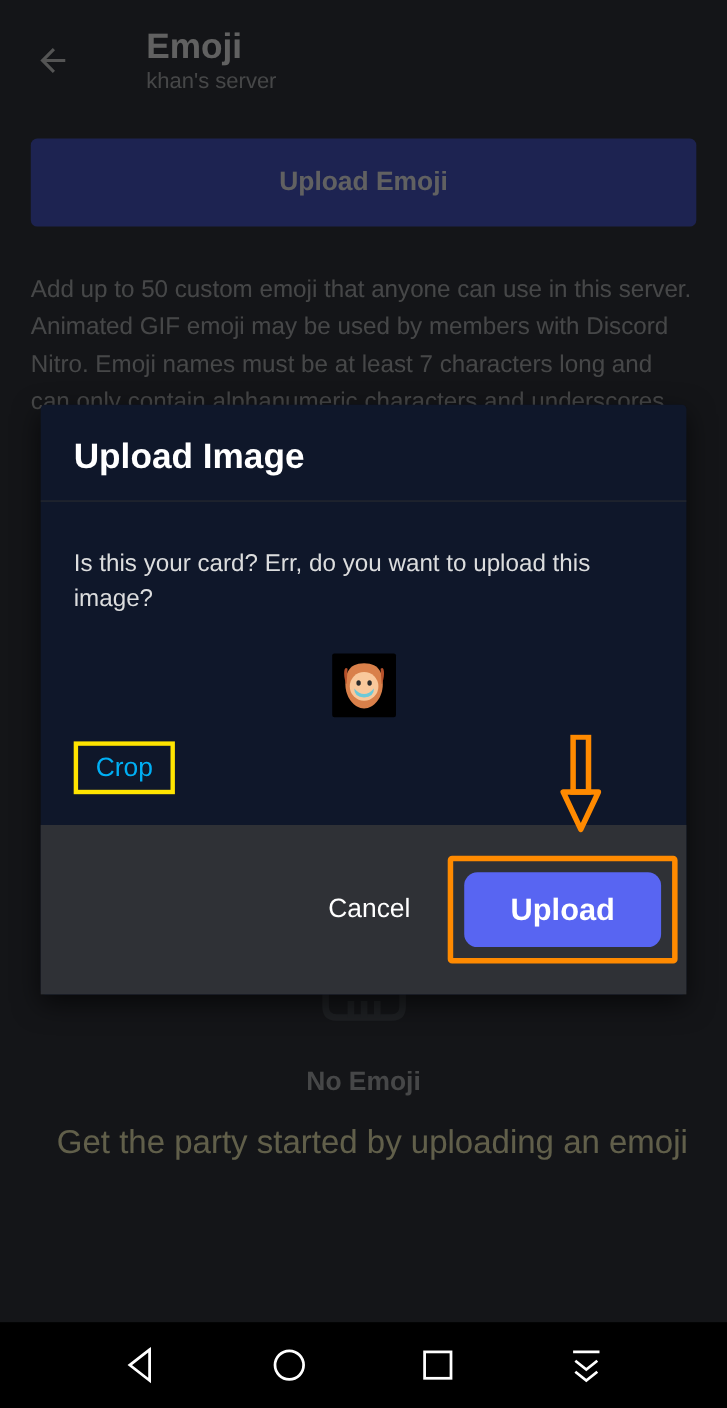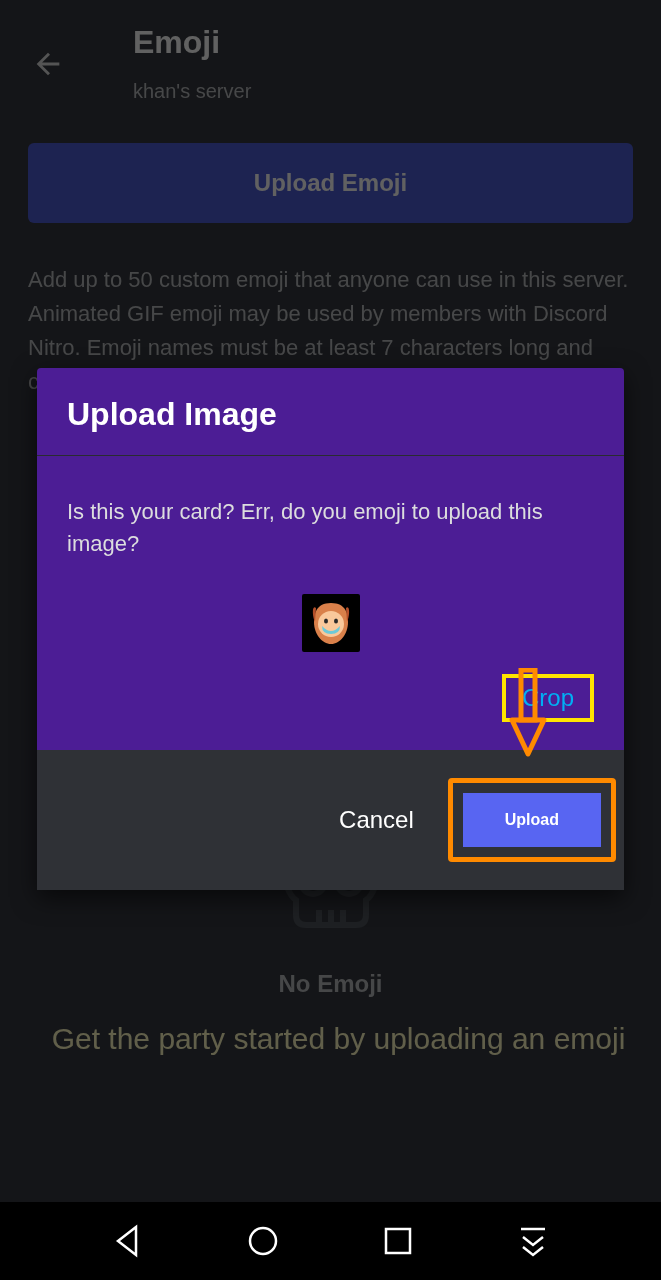--- a/index.html
+++ b/index.html
@@ -38,21 +38,21 @@
   }
   .back-arrow svg { width: 34px; height: 34px; fill: #dcddde; }
   .bg-title {
     font-size: 32px;
     font-weight: 700;
     color: #fff;
   }
   .bg-subtitle {
     font-size: 20px;
     color: #b9bbbe;
-    margin-top: 19px;
+    margin-top: 2px;
   }
 
   .upload-emoji-btn {
     margin: 30px 28px 0 28px;
     background: #4e5cd6;
     border-radius: 6px;
     height: 80px;
     display: flex;
     align-items: center;
     justify-content: center;
@@ -91,21 +91,21 @@
     padding-left: 16px;
   }
 
   
   .modal {
     position: absolute;
     z-index: 10;
     left: 37px;
     right: 37px;
     top: 368px;
-    background: #4c1d95;
+    background: #0f172a;
     border-radius: 4px;
     box-shadow: 0 8px 24px rgba(0,0,0,0.6);
   }
   .modal-header {
     padding: 28px 30px 22px 30px;
   }
   .modal-title {
     font-size: 32px;
     font-weight: 800;
     color: #fff;
@@ -129,21 +129,21 @@
     margin-bottom: 22px;
   }
   .preview-img {
     width: 58px; height: 58px;
     background: #000;
     display: inline-flex;
     align-items: center;
     justify-content: center;
     border-radius: 2px;
   }
-  .crop-wrap { text-align: right; }
+  .crop-wrap { text-align: left; }
   .crop-link {
     display: inline-block;
     color: #00aff4;
     font-size: 24px;
     padding: 6px 16px;
     border: 4px solid #ffe400;
   }
 
   .modal-footer {
     background: #2f3136;
@@ -163,25 +163,25 @@
     cursor: pointer;
   }
   .upload-btn-outline {
     border: 5px solid #ff8a00;
     padding: 10px;
     border-radius: 4px;
   }
   .upload-btn {
     background: #5865f2;
     color: #fff;
-    font-size: 16px;
+    font-size: 28px;
     font-weight: 600;
     border: none;
     padding: 18px 42px;
-    border-radius: 0;
+    border-radius: 12px;
     cursor: pointer;
   }
 
   
   .anno-arrow {
     position: absolute;
     z-index: 20;
     left: 508px;
     top: 668px;
     width: 40px;
@@ -249,21 +249,21 @@
 </div>
 
 <div class="dim-overlay"></div>
 
 <div class="modal">
   <div class="modal-header">
     <div class="modal-title">Upload Image</div>
   </div>
   <hr class="modal-divider">
   <div class="modal-body">
-    <div class="modal-text">Is this your card? Err, do you emoji to upload this image?</div>
+    <div class="modal-text">Is this your card? Err, do you want to upload this image?</div>
 
     <div class="preview-wrap">
       <div class="preview-img">
         <svg class="face-svg" viewBox="0 0 46 46">
           <path d="M23 3 C8 3 6 14 6 22 C6 34 14 44 23 44 C32 44 40 34 40 22 C40 14 38 3 23 3 Z" fill="#d9804a"></path>
           <path d="M8 8 C4 4 4 16 7 22 Z M38 8 C42 4 42 16 39 22 Z" fill="#b5502a"></path>
           <circle cx="23" cy="24" r="13" fill="#f9c89b"></circle>
           <ellipse cx="18" cy="21" rx="2" ry="2.5" fill="#2b2b2b"></ellipse>
           <ellipse cx="28" cy="21" rx="2" ry="2.5" fill="#2b2b2b"></ellipse>
           <path d="M14 26 Q23 36 32 26 Q32 34 23 34 Q14 34 14 26 Z" fill="#6cc9d8"></path>

